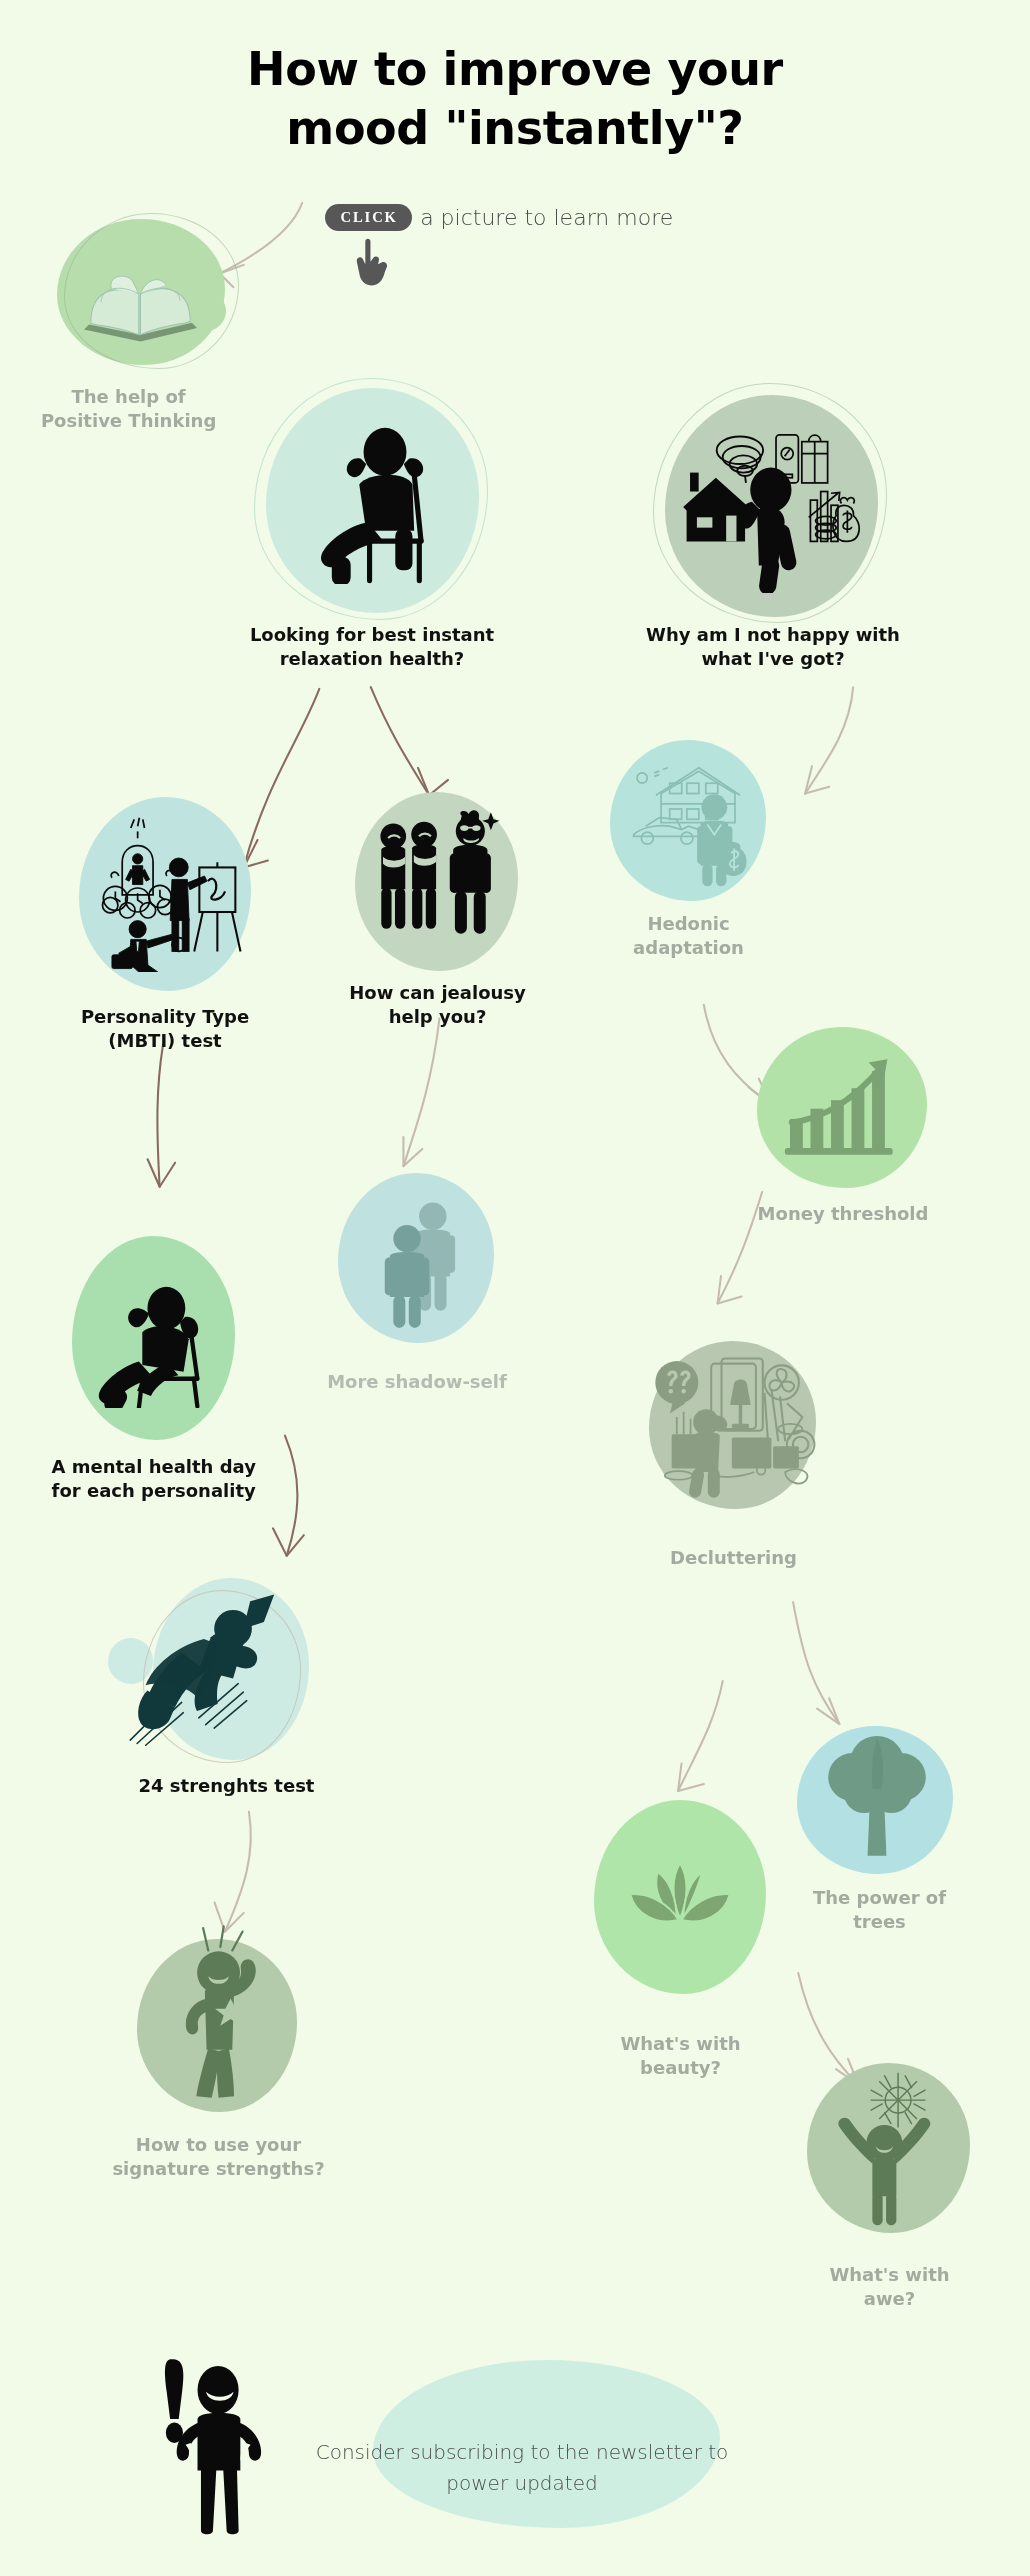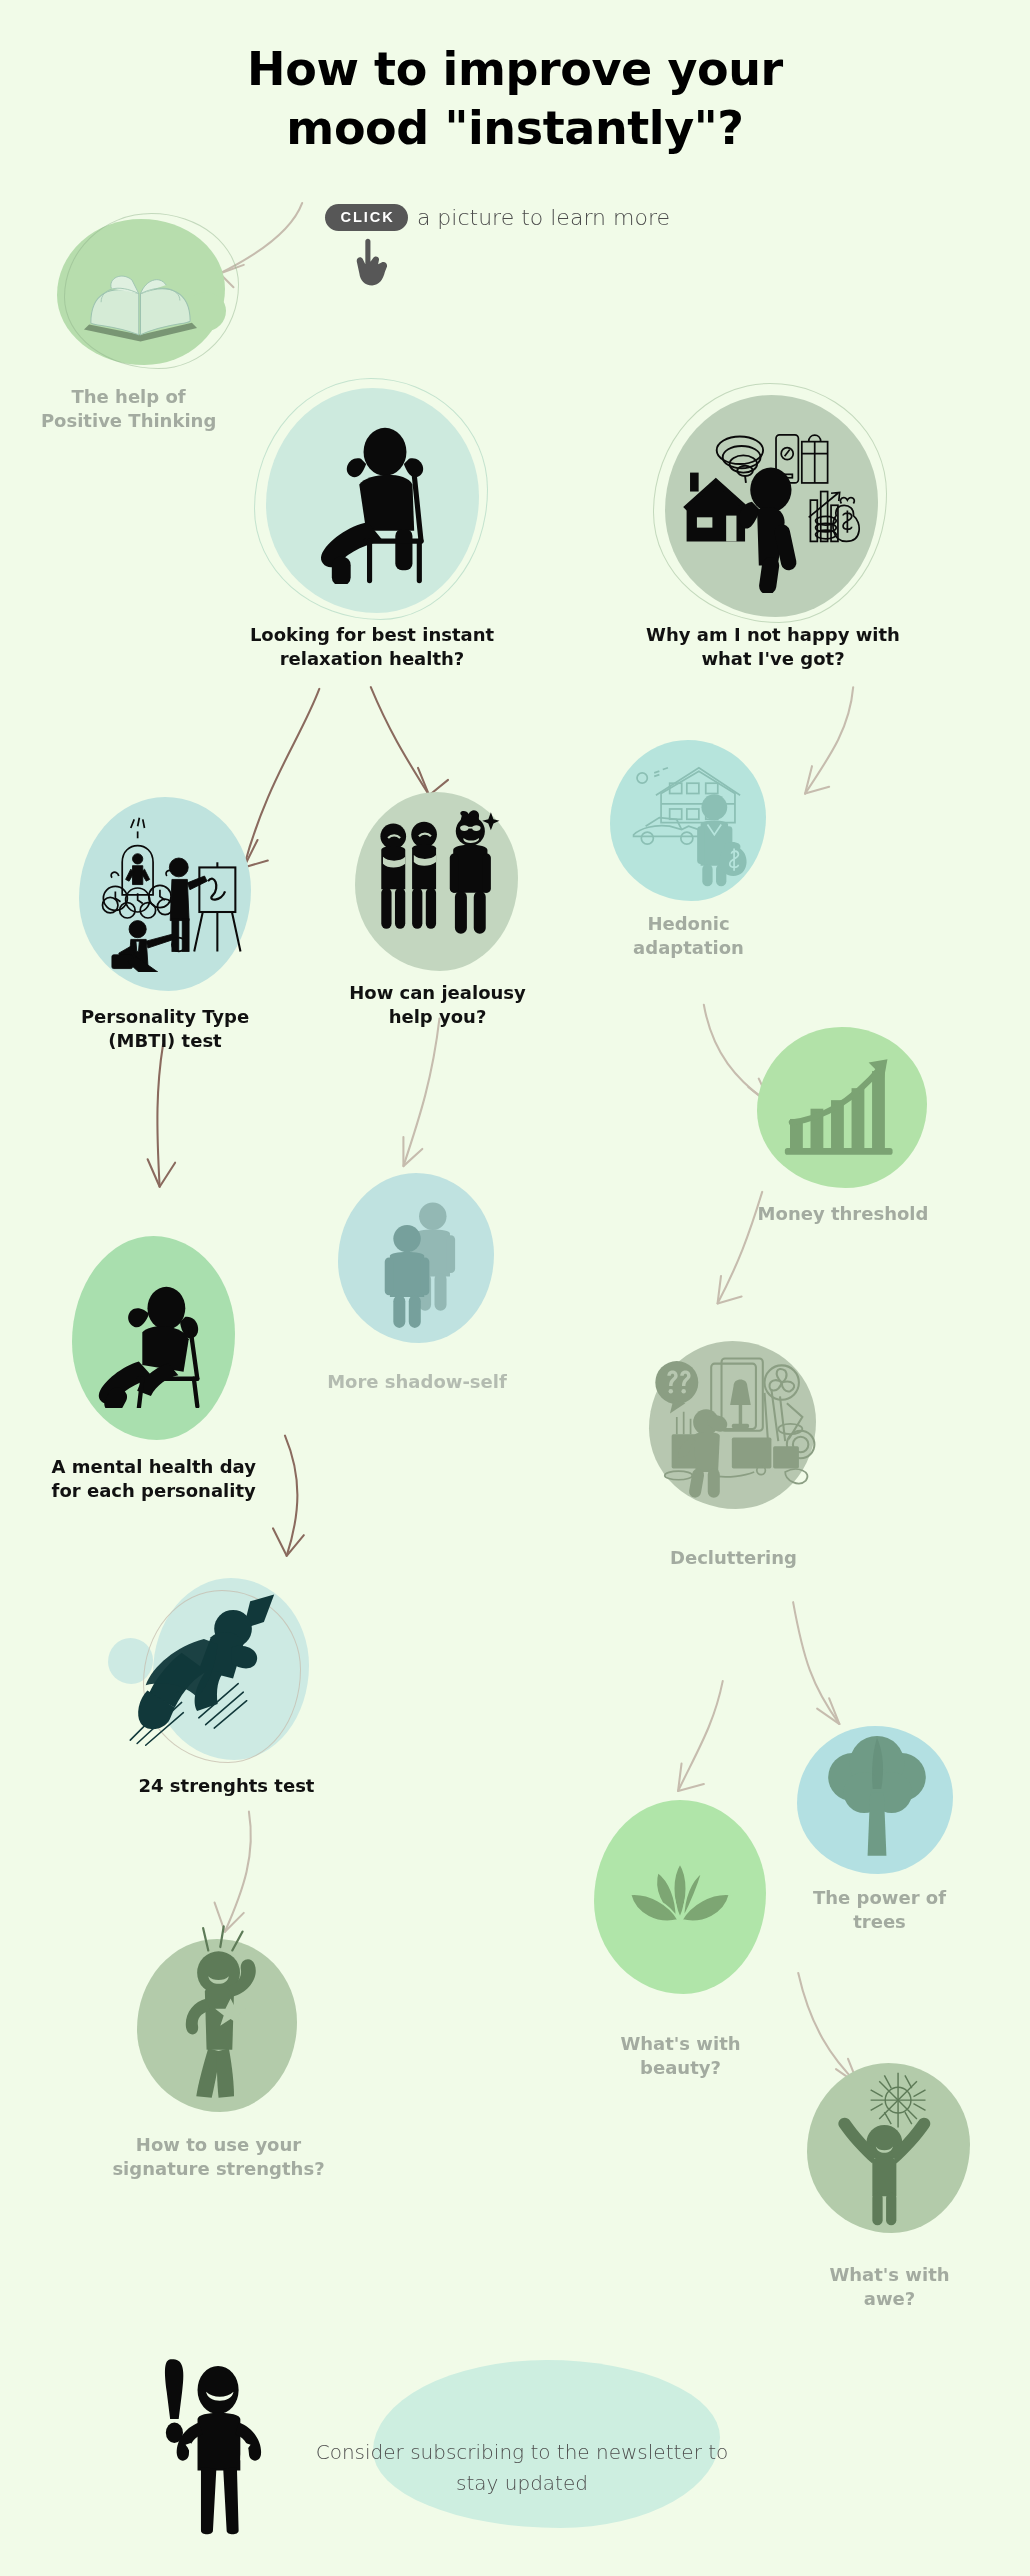--- a/index.html
+++ b/index.html
@@ -42,20 +42,21 @@
   }
   .click-pill {
     background: #575757;
     color: #ffffff;
     font-size: 14.6px;
     font-weight: bold;
     letter-spacing: 1.9px;
     padding: 6px 13.7px 6px 15.5px;
     border-radius: 13.7px;
     line-height: 1;
+    font-family: Liberation Serif, serif;
   }
   .click-text {
     font-size: 22px;
     color: #4b4b4b;
     font-family: "DejaVu Sans", sans-serif;
     font-weight: 300;
   }
   .hand-cursor {
     position: absolute;
     left: 350px; top: 236px;
@@ -756,17 +757,17 @@
       </g>
       <g fill="#f1fbe8">
         <path d="M62 44 C70 52, 86 52, 94 44 C92 58, 64 58, 62 44 Z"></path>
         <path d="M44 104 C48 110, 50 118, 50 124 L44 124 C44 116, 42 110, 38 106 Z"></path>
         <path d="M108 104 C104 110, 102 118, 102 124 L108 124 C108 116, 110 110, 114 106 Z"></path>
       </g>
     </svg>
   </div>
   <div class="footer-sub">
     <span>Consider subscribing to the newsletter to</span><br>
-    <span>stay updated</span>
+    <span>power updated</span>
   </div>
 
 </div>
 
 
 </body></html>

